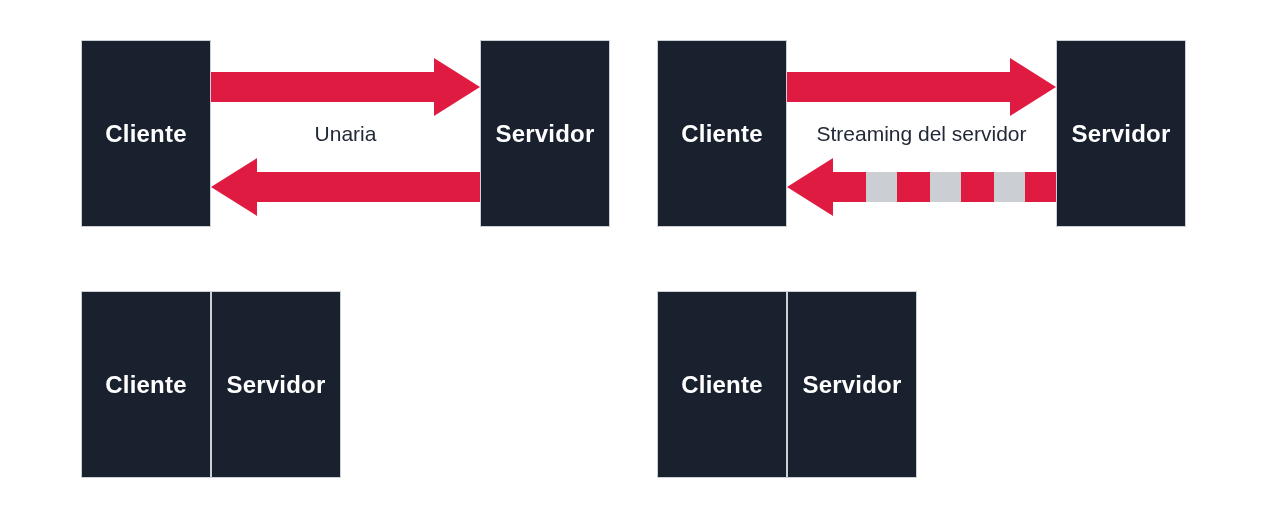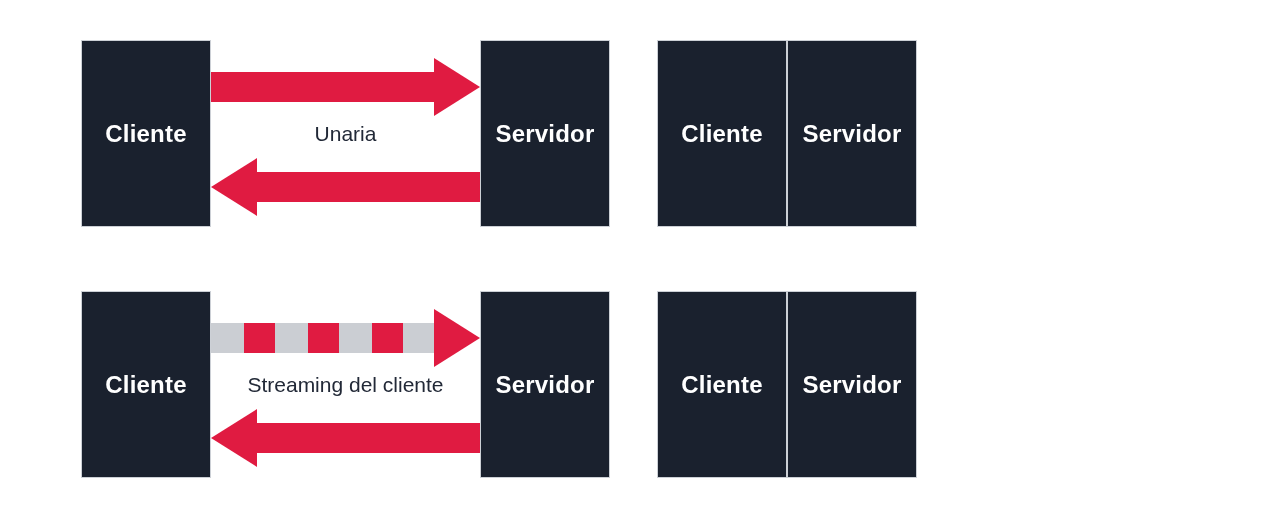--- a/index.html
+++ b/index.html
@@ -60,39 +60,39 @@
     </div>
     <div class="node">
       <span class="node-label">Servidor</span>
     </div>
   </div>
 
   <div class="panel">
     <div class="node">
       <span class="node-label">Cliente</span>
     </div>
+    <div class="channel">
+      <div class="arrow fwd">
+        <div class="shaft solid"></div>
+        <div class="head right"></div>
+      </div>
+      <div class="mid-label">Streaming del servidor</div>
+      <div class="arrow ret">
+        <div class="head left"></div>
+        <div class="shaft dash-ret"></div>
+      </div>
+    </div>
     <div class="node">
       <span class="node-label">Servidor</span>
     </div>
   </div>
 
   <div class="panel">
     <div class="node">
       <span class="node-label">Cliente</span>
-    </div>
-    <div class="channel">
-      <div class="arrow fwd">
-        <div class="shaft dash-fwd"></div>
-        <div class="head right"></div>
-      </div>
-      <div class="mid-label">Streaming del cliente</div>
-      <div class="arrow ret">
-        <div class="head left"></div>
-        <div class="shaft solid"></div>
-      </div>
     </div>
     <div class="node">
       <span class="node-label">Servidor</span>
     </div>
   </div>
 
   <div class="panel">
     <div class="node">
       <span class="node-label">Cliente</span>
     </div>

